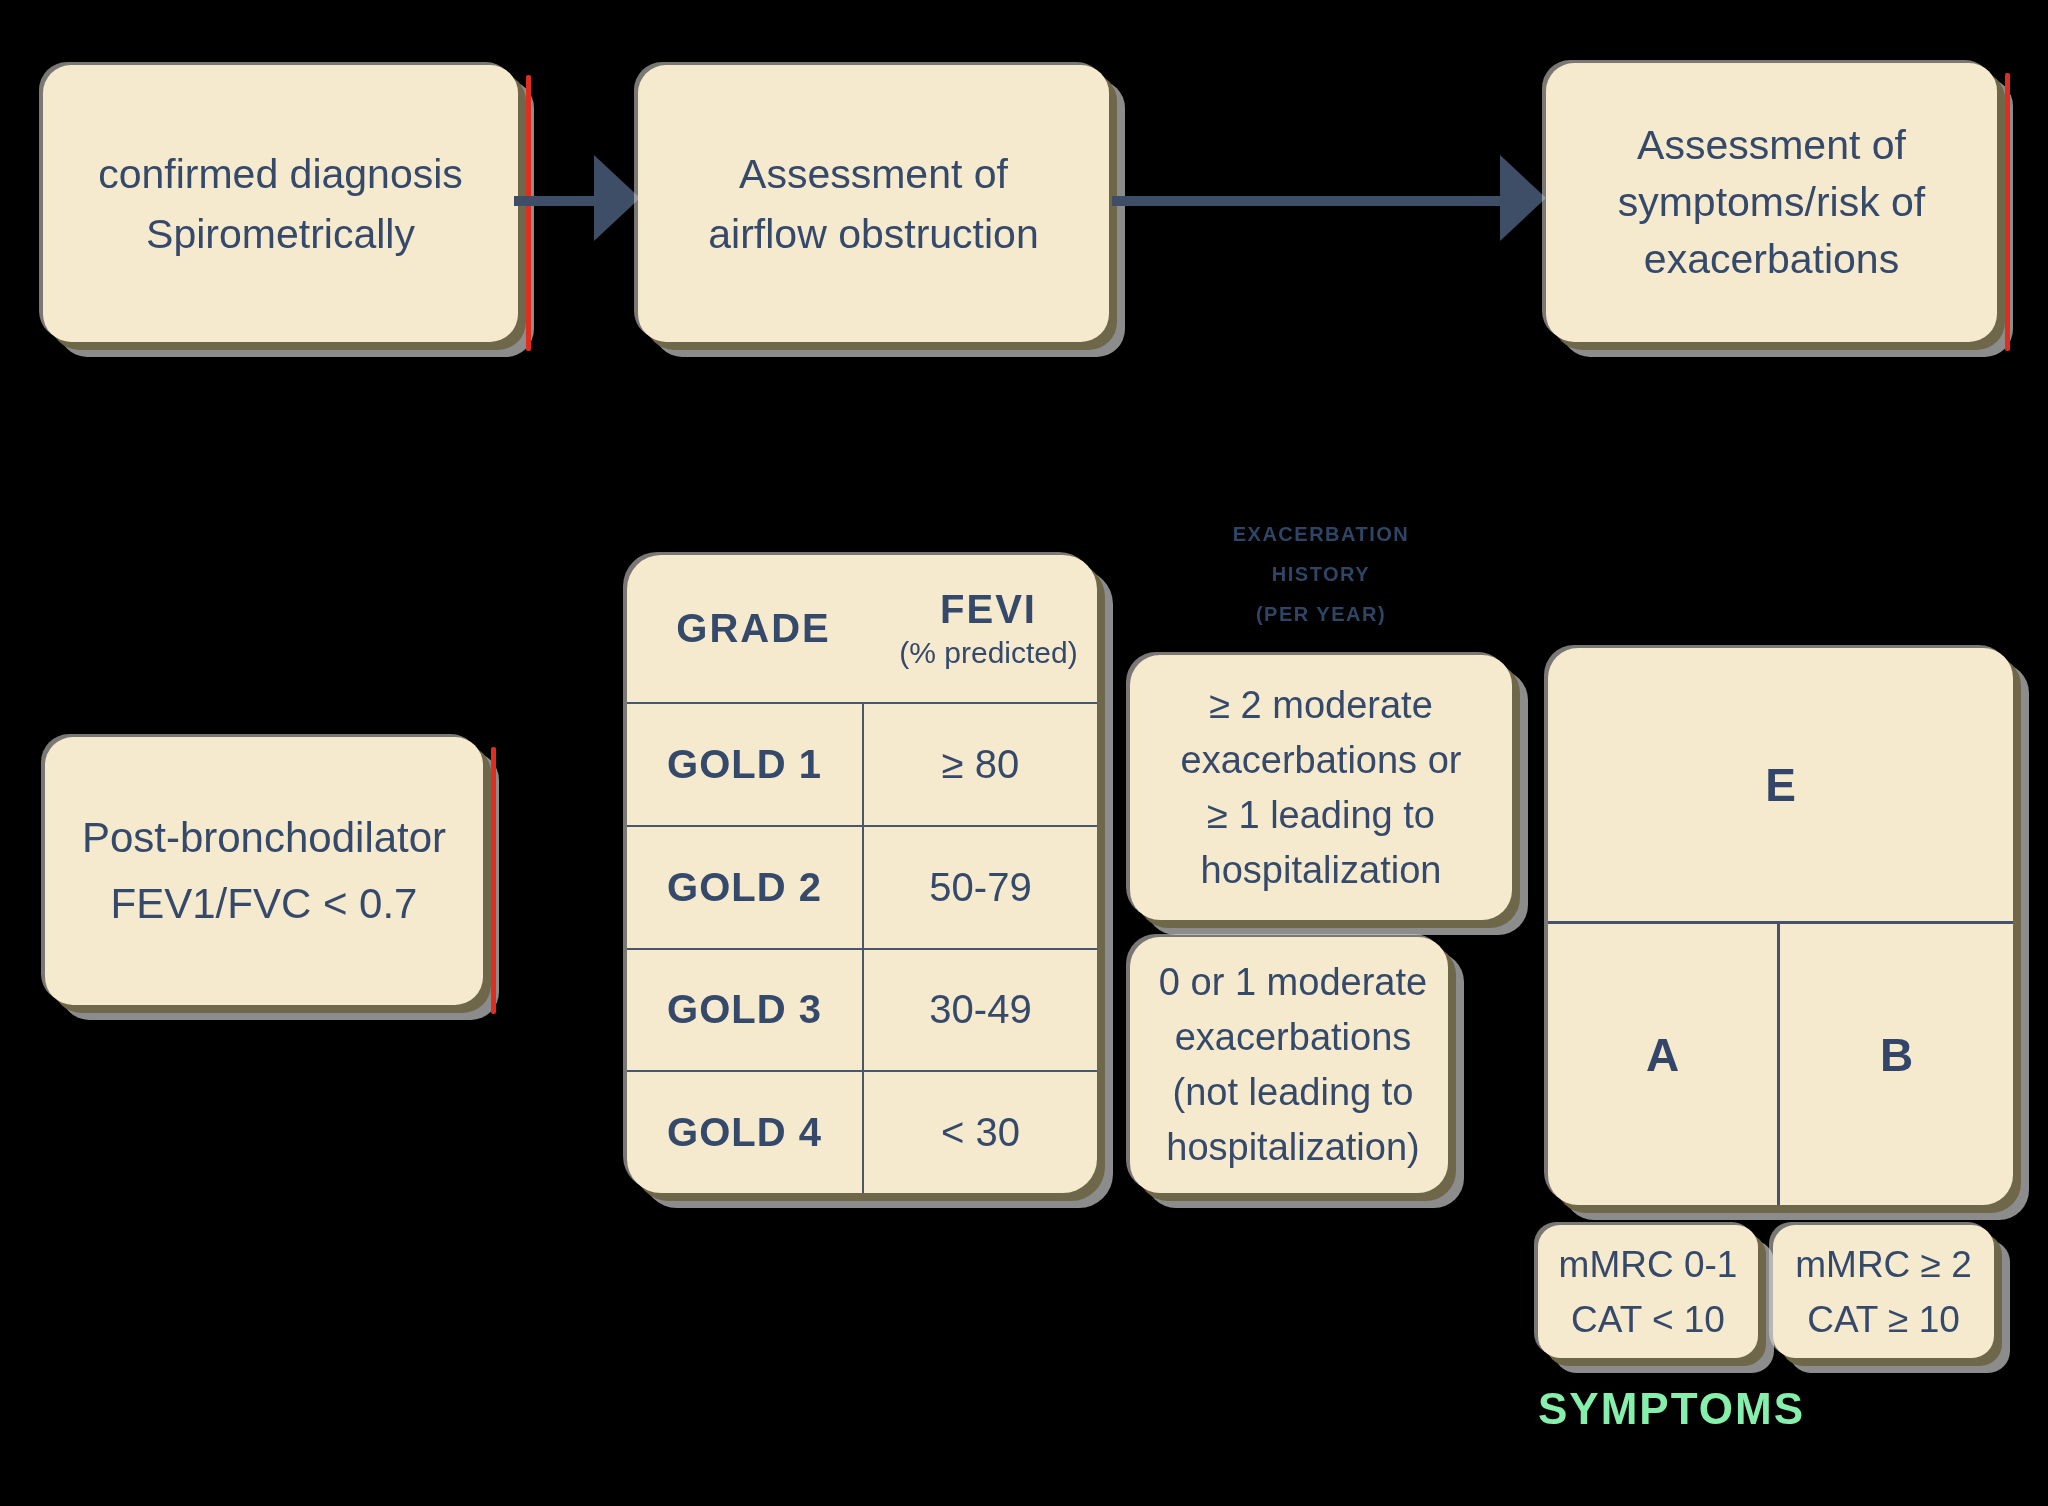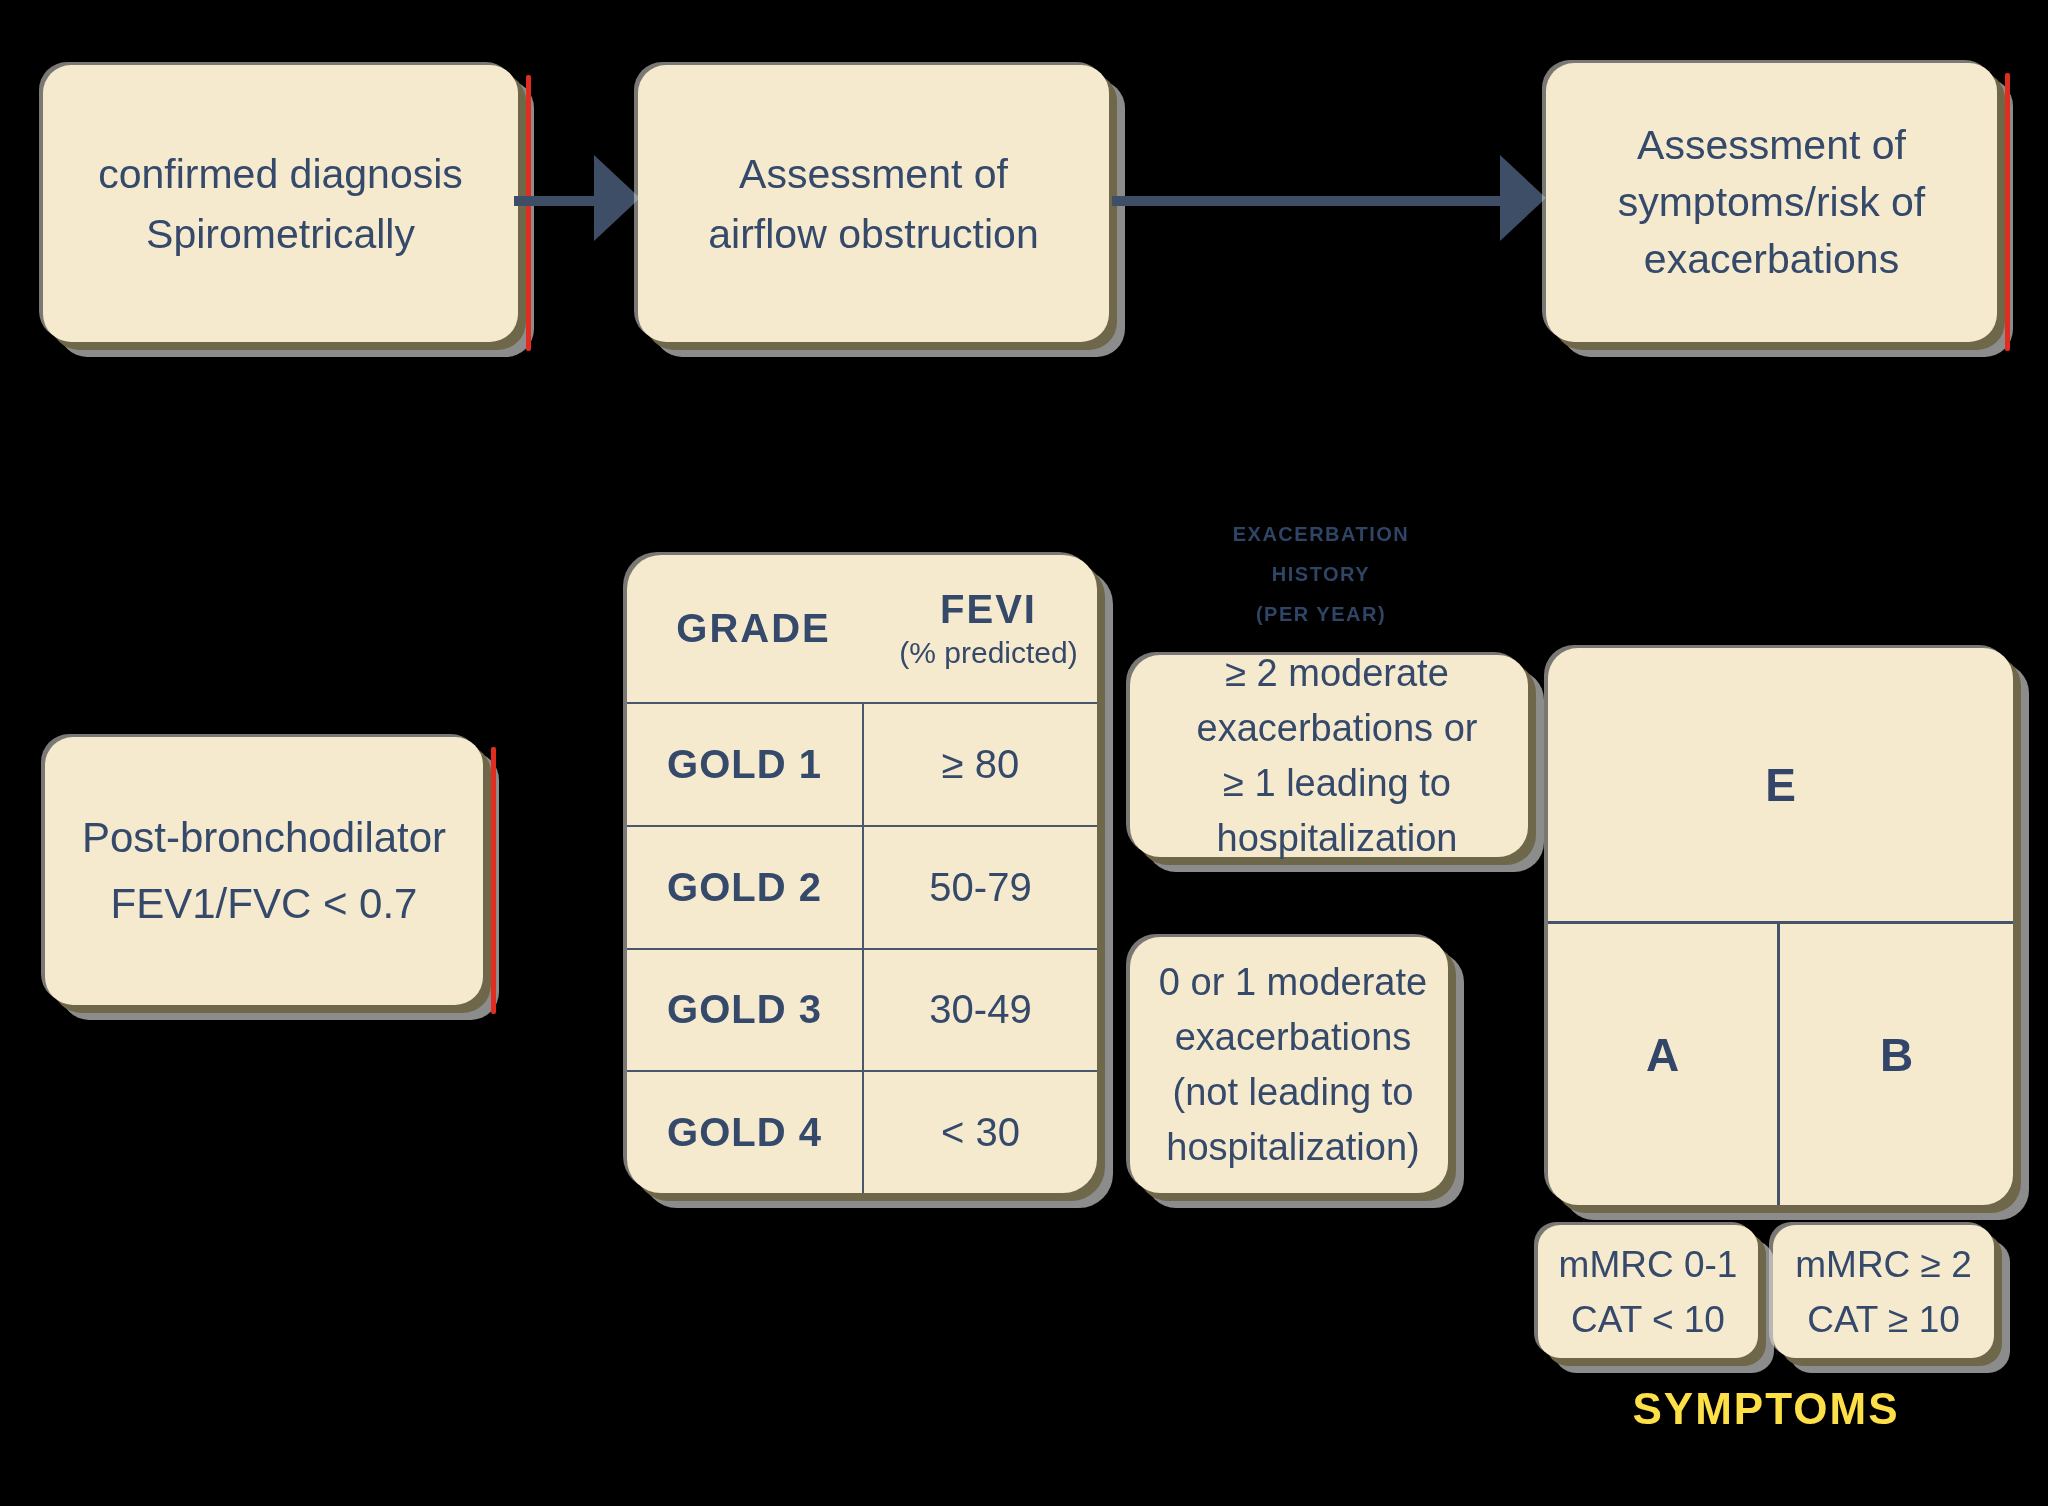--- a/index.html
+++ b/index.html
@@ -44,40 +44,40 @@
   #gradetable .cell{display:flex;flex-direction:column;align-items:center;justify-content:center;}
   #gradetable .th{font-weight:700;font-size:40px;letter-spacing:2px;padding-left:18px;}
   #gradetable .th .sub{font-weight:400;font-size:30px;letter-spacing:0;margin-top:4px;}
   #gradetable .td{border-top:2px solid #4a566b;font-size:40px;}
   #gradetable .td.g{font-weight:700;letter-spacing:1px;}
   #gradetable .td.v{border-left:2px solid #4a566b;font-weight:400;}
 
   
   #exac-heading{position:absolute;left:1130px;top:514px;width:382px;text-align:center;
         color:#2f4566;font-weight:700;font-size:20px;line-height:40px;letter-spacing:1.5px;}
-  #exac1{left:1130px;top:655px;width:382px;height:202px;border-radius:30px;padding-left:16px;}
+  #exac1{left:1130px;top:655px;width:382px;height:265px;border-radius:30px;}
   #exac2{left:1130px;top:937px;width:310px;height:256px;border-radius:30px;padding-left:8px;}
   .exac-text{font-size:38px;font-weight:400;line-height:55px;}
 
   
   #eab{left:1548px;top:648px;width:465px;height:557px;border-radius:30px;display:block;}
   #eab .hdivider{position:absolute;left:0;right:0;top:273px;height:3px;background:#44536b;}
   #eab .vdivider{position:absolute;left:229px;top:276px;bottom:0;width:3px;background:#44536b;}
   #eab .zone{position:absolute;display:flex;align-items:center;justify-content:center;
         font-size:46px;font-weight:700;color:#33466a;}
   #zoneE{left:0;right:0;top:0;height:273px;}
   #zoneA{left:0;width:229px;top:276px;bottom:20px;}
   #zoneB{left:232px;right:0;top:276px;bottom:20px;}
 
   
   .sympt-box{border-radius:22px;font-size:37px;font-weight:400;line-height:55px;}
   #sympt-left{left:1538px;top:1225px;width:220px;height:133px;}
   #sympt-right{left:1773px;top:1225px;width:221px;height:133px;}
-  #symptoms-label{position:absolute;left:1538px;top:1384px;width:456px;text-align:center;
-        color:#fde047;font-weight:700;font-size:44px;letter-spacing:2px;}
+  #symptoms-label{position:absolute;left:1538px;top:1384px;width:456px;text-align:left;
+        color:#86efac;font-weight:700;font-size:44px;letter-spacing:2px;}
 </style>
 </head>
 <body>
 
 <div class="card flow-box red-accent" id="step1">
   <div class="line">confirmed diagnosis</div>
   <div class="line">Spirometrically</div>
 </div>
 
 <div class="arrow" id="arrow1">

